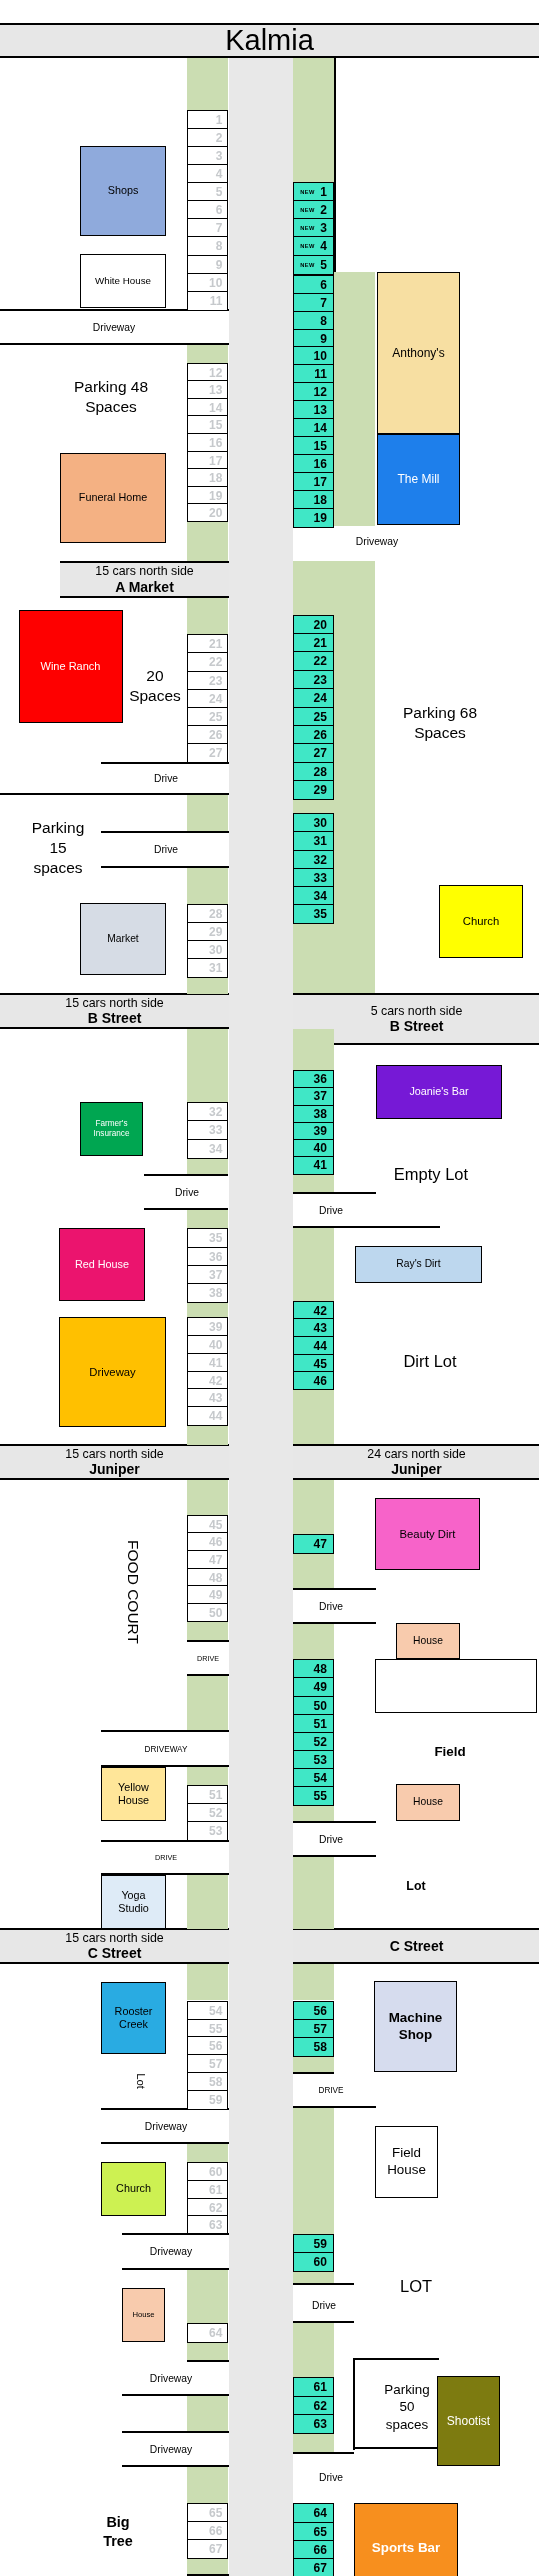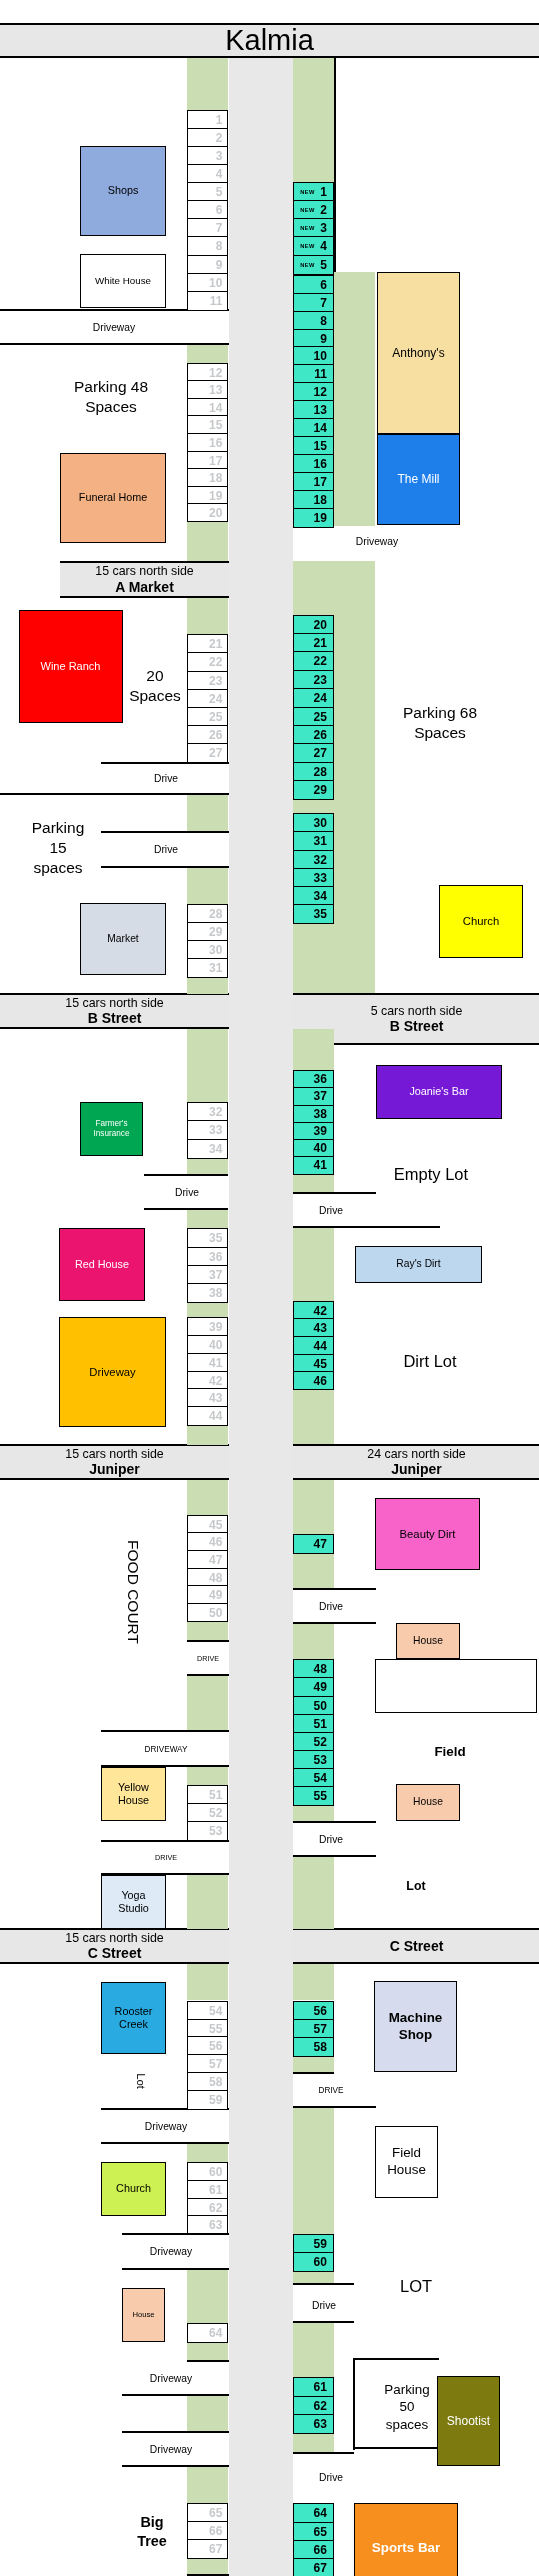--- a/index.html
+++ b/index.html
@@ -704,19 +704,19 @@
         <div>Lot</div>
       </div>
       <div class="alabel" style="left: 416px; top: 2287px; font-size: 16.5px; transform: translate(-50%, -50%);">
         <div>LOT</div>
       </div>
       <div class="alabel" style="left: 407px; top: 2407px; font-size: 13.4px; transform: translate(-50%, -50%);">
         <div>Parking</div>
         <div>50</div>
         <div>spaces</div>
       </div>
-      <div class="alabel" style="left: 152px; top: 2532px; font-size: 14.4px; transform: translate(-50%, -50%); font-weight: bold;">
+      <div class="alabel" style="left: 118px; top: 2532px; font-size: 14.4px; transform: translate(-50%, -50%); font-weight: bold;">
         <div>Big</div>
         <div>Tree</div>
       </div>
     </div>
 </div>
 
 
 </body></html>

